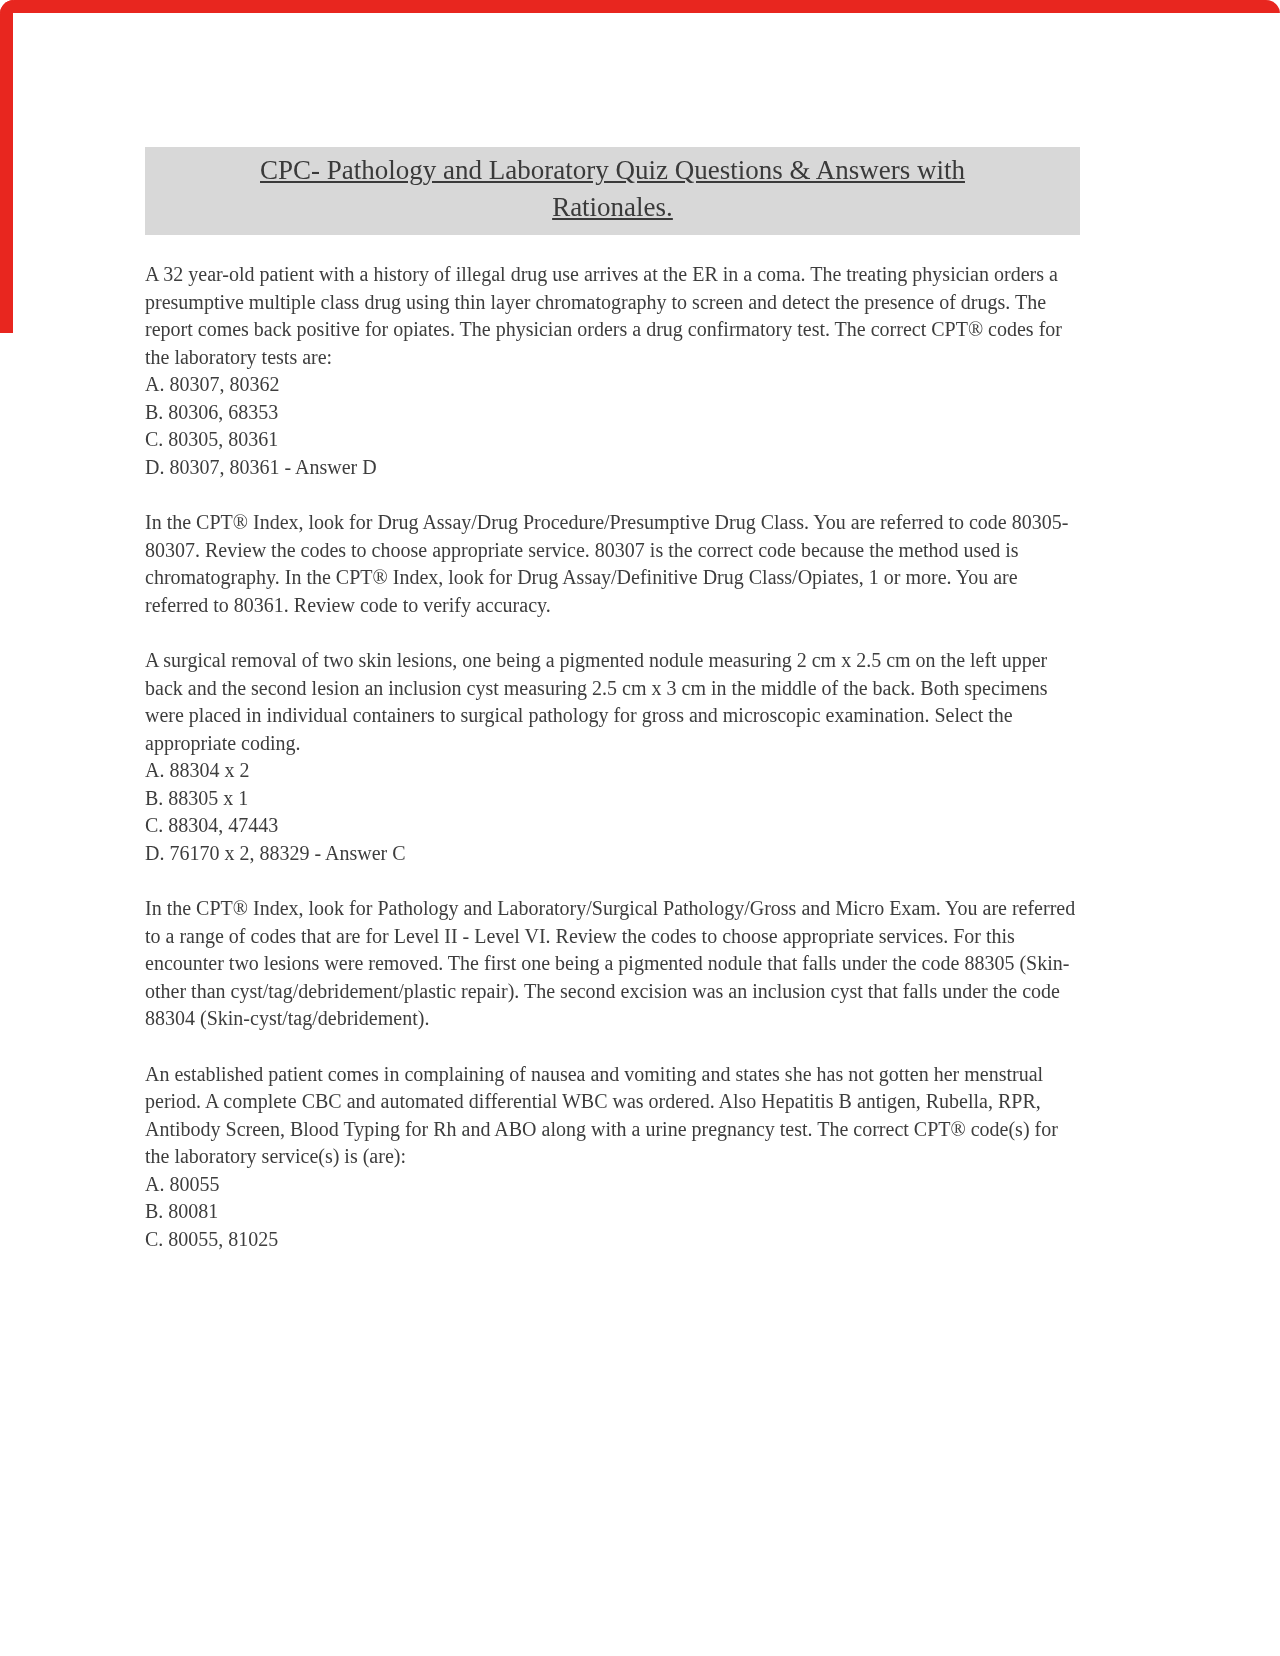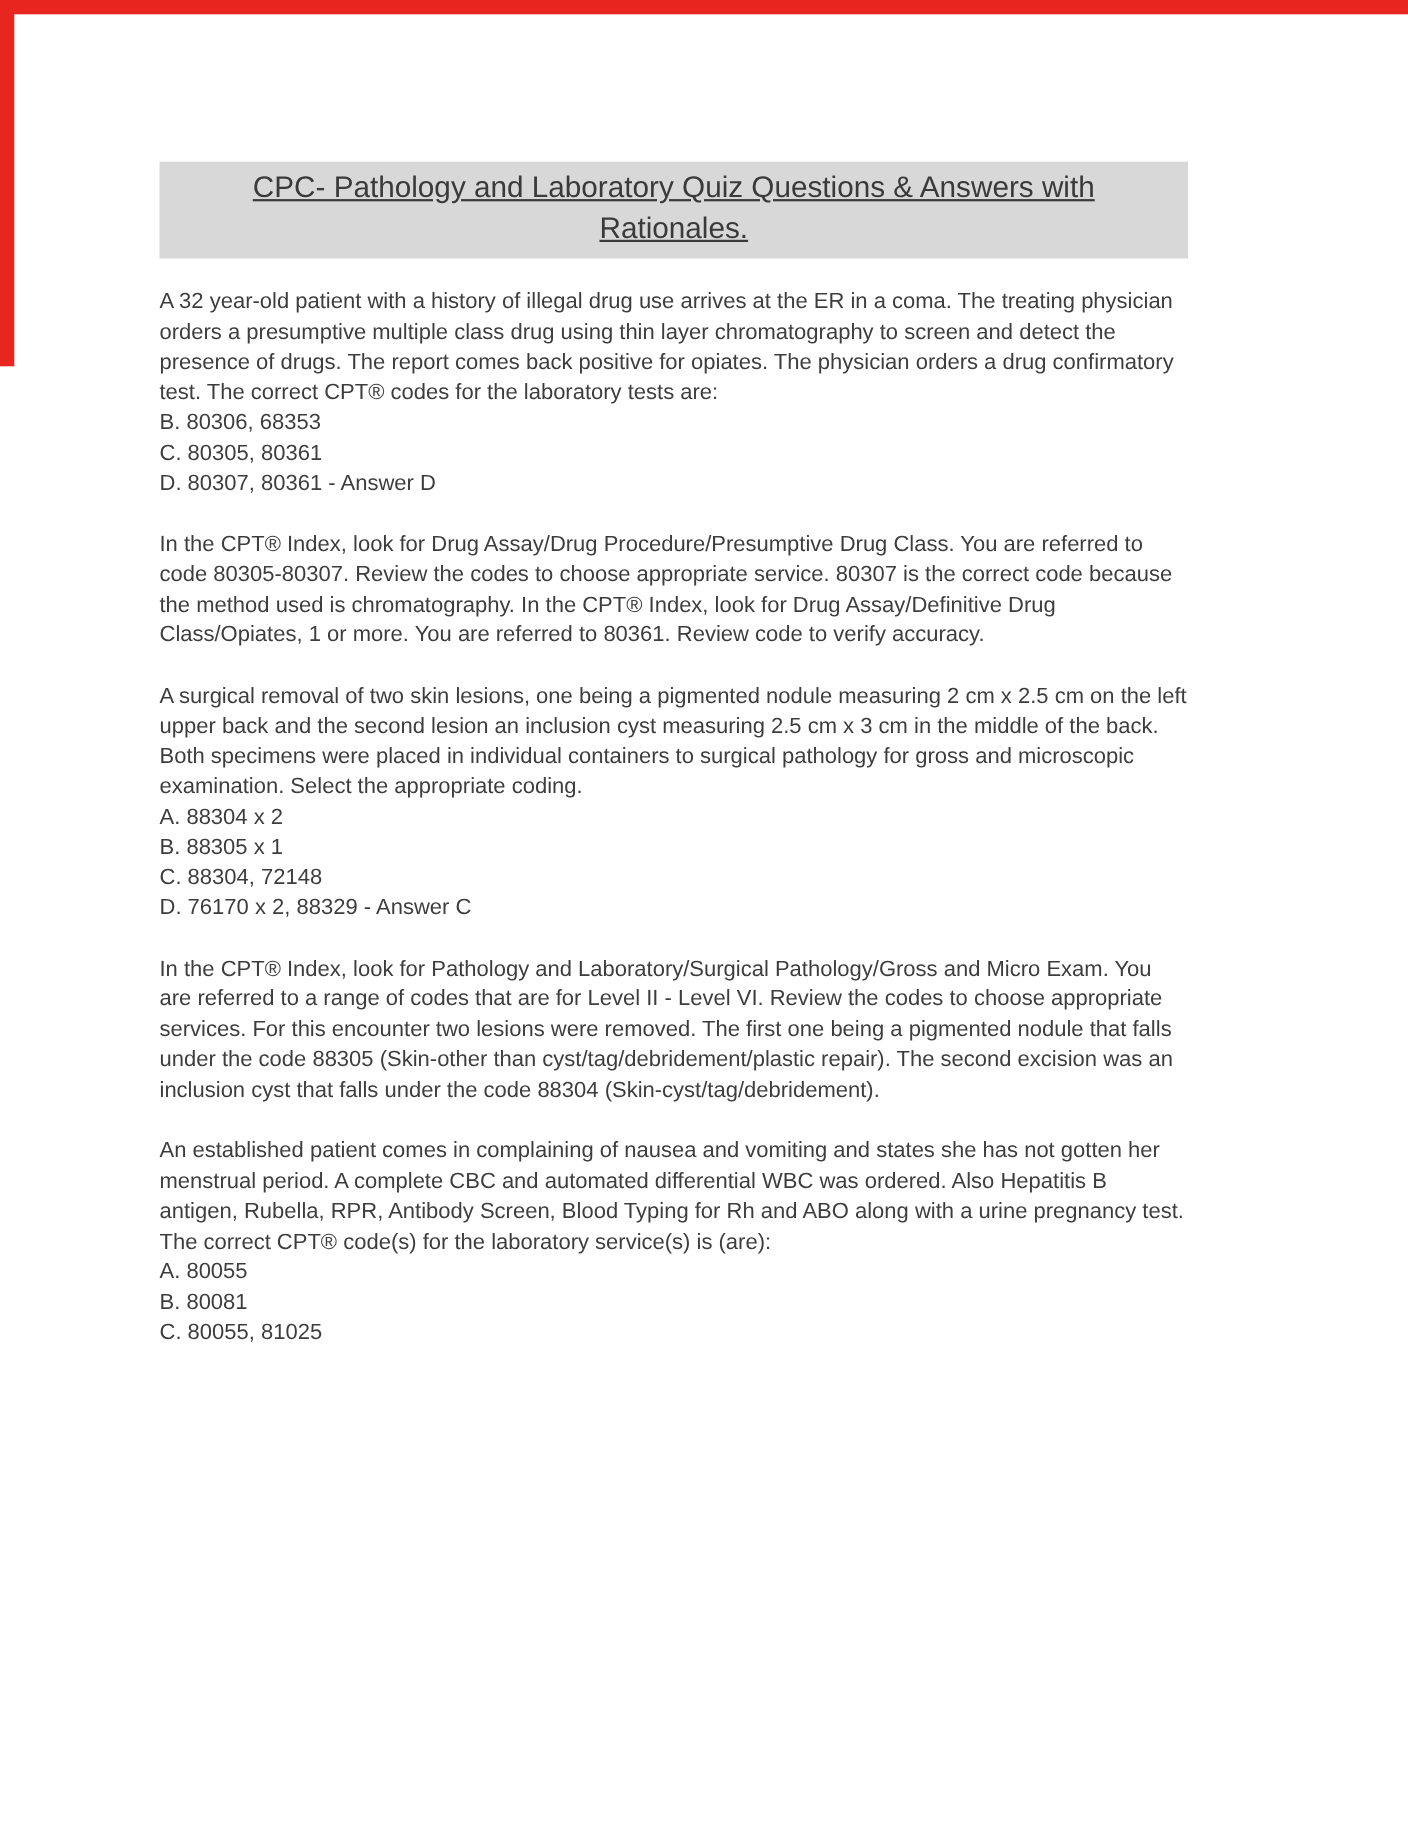--- a/index.html
+++ b/index.html
@@ -1,23 +1,24 @@
 <!DOCTYPE html>
 <html><head>
 <meta charset="utf-8">
 <style>
   html, body { margin: 0; padding: 0; background: #ffffff; }
   .page {
     position: relative;
     width: 1280px;
     height: 1656px;
     background: #ffffff;
-    font-family: Liberation Sans, sans-serif;
+    font-family: Liberation Serif, serif;
     color: #3d3d3d;
     overflow: hidden;
+    border-radius: 14px;
   }
   .red-bar-top {
     position: absolute;
     top: 0; left: 0;
     width: 1280px; height: 13px;
     background: #e8261f;
   }
   .red-bar-left {
     position: absolute;
     top: 0; left: 0;
@@ -60,34 +61,35 @@
 
   <div class="content">
 
     <div class="title-box">
       <span class="title-line">CPC- Pathology and Laboratory Quiz Questions &amp; Answers with</span><br>
       <span class="title-line">Rationales.</span>
     </div>
 
     <div class="block">
       <p class="para">A 32 year-old patient with a history of illegal drug use arrives at the ER in a coma. The treating physician orders a presumptive multiple class drug using thin layer chromatography to screen and detect the presence of drugs. The report comes back positive for opiates. The physician orders a drug confirmatory test. The correct CPT® codes for the laboratory tests are:</p>
+      <div class="option-line">A. 80307, 80362</div>
       <div class="option-line">B. 80306, 68353</div>
       <div class="option-line">C. 80305, 80361</div>
       <div class="option-line">D. 80307, 80361 - Answer D</div>
     </div>
 
     <div class="block">
       <p class="para">In the CPT® Index, look for Drug Assay/Drug Procedure/Presumptive Drug Class. You are referred to code 80305-80307. Review the codes to choose appropriate service. 80307 is the correct code because the method used is chromatography. In the CPT® Index, look for Drug Assay/Definitive Drug Class/Opiates, 1 or more. You are referred to 80361. Review code to verify accuracy.</p>
     </div>
 
     <div class="block">
       <p class="para">A surgical removal of two skin lesions, one being a pigmented nodule measuring 2 cm x 2.5 cm on the left upper back and the second lesion an inclusion cyst measuring 2.5 cm x 3 cm in the middle of the back. Both specimens were placed in individual containers to surgical pathology for gross and microscopic examination. Select the appropriate coding.</p>
       <div class="option-line">A. 88304 x 2</div>
       <div class="option-line">B. 88305 x 1</div>
-      <div class="option-line">C. 88304, 72148</div>
+      <div class="option-line">C. 88304, 47443</div>
       <div class="option-line">D. 76170 x 2, 88329 - Answer C</div>
     </div>
 
     <div class="block">
       <p class="para">In the CPT® Index, look for Pathology and Laboratory/Surgical Pathology/Gross and Micro Exam. You are referred to a range of codes that are for Level II - Level VI. Review the codes to choose appropriate services. For this encounter two lesions were removed. The first one being a pigmented nodule that falls under the code 88305 (Skin-other than cyst/tag/debridement/plastic repair). The second excision was an inclusion cyst that falls under the code 88304 (Skin-cyst/tag/debridement).</p>
     </div>
 
     <div class="block">
       <p class="para">An established patient comes in complaining of nausea and vomiting and states she has not gotten her menstrual period. A complete CBC and automated differential WBC was ordered. Also Hepatitis B antigen, Rubella, RPR, Antibody Screen, Blood Typing for Rh and ABO along with a urine pregnancy test. The correct CPT® code(s) for the laboratory service(s) is (are):</p>
       <div class="option-line">A. 80055</div>

